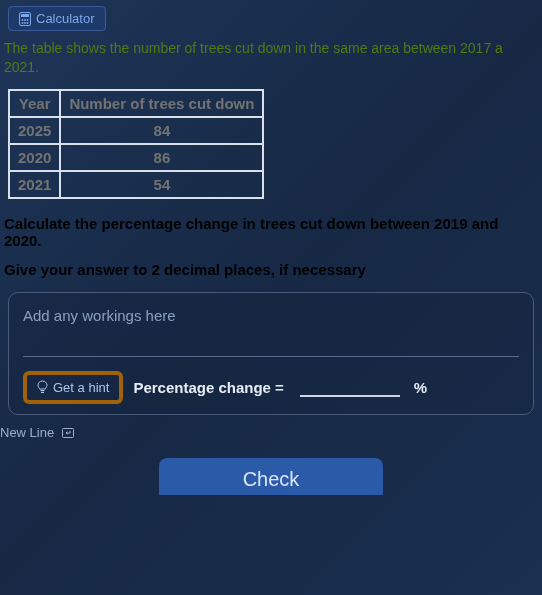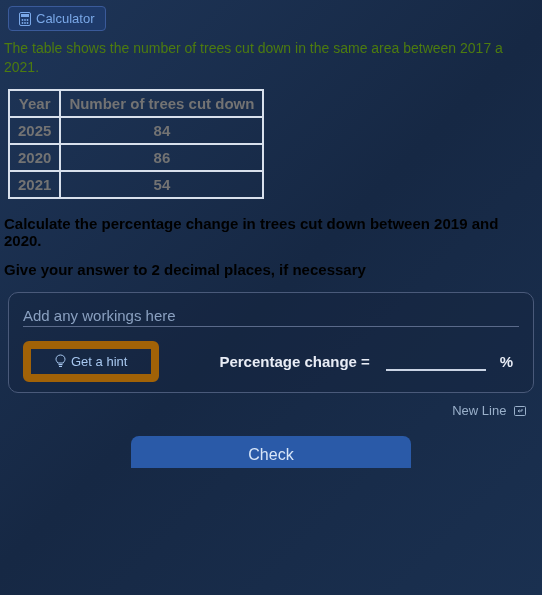--- a/index.html
+++ b/index.html
@@ -56,75 +56,73 @@
   .answer-box {
     margin: 8px 8px 0 8px;
     border: 1px solid #4a5a7a;
     border-radius: 10px;
     padding: 14px 14px 10px 14px;
     background: rgba(20,35,60,0.35);
   }
   .workings {
     color: #8aa0c0;
     font-size: 15px;
-    padding-bottom: 2px;
+    padding-bottom: 32px;
     border-bottom: 1px solid #5a6a8a;
   }
   .row2 {
     display: flex;
     align-items: center;
     margin-top: 14px;
     gap: 10px;
   }
   .hint-btn {
     display: inline-flex;
     align-items: center;
     gap: 5px;
-    border: 8px solid #a16207;
+    border: 4px solid #a16207;
     border-radius: 6px;
-    padding: 5px 24px;
+    padding: 5px 10px;
     color: #a8c8f0;
     font-size: 13px;
     background: transparent;
     cursor: pointer;
   }
   .bulb-icon { width: 11px; height: 14px; }
   .pct-label {
     color: #e8ecf5;
     font-size: 15px;
-    margin-left: 50px;
     font-weight: bold;
   }
   .pct-input {
     border: none;
     border-bottom: 2px solid #cad4e4;
     background: transparent;
     width: 100px;
     margin-left: 6px;
     color: #fff;
     font-size: 15px;
     outline: none;
   }
   .pct-unit { color: #e8ecf5; font-size: 15px; margin-left: 4px; font-weight: bold;}
   .newline-row {
-    text-align: right;
     color: #9ab0ca;
     font-size: 13px;
     padding: 10px 16px 4px 0;
   }
   .nl-icon { width: 12px; height: 10px; vertical-align: middle; margin-left:4px;}
   .check-btn {
     display: block;
     margin: 14px auto 0 auto;
-    width: 280px;
+    width: 224px;
     background: #2a5aa8;
     border: none;
     border-radius: 8px 8px 0 0;
     color: #d8e6f8;
-    font-size: 16px;
+    font-size: 20px;
     padding: 10px 0 4px 0;
     cursor: pointer;
   }
 </style>
 </head>
 <body>
 
 
 
 <button class="calc-btn">

